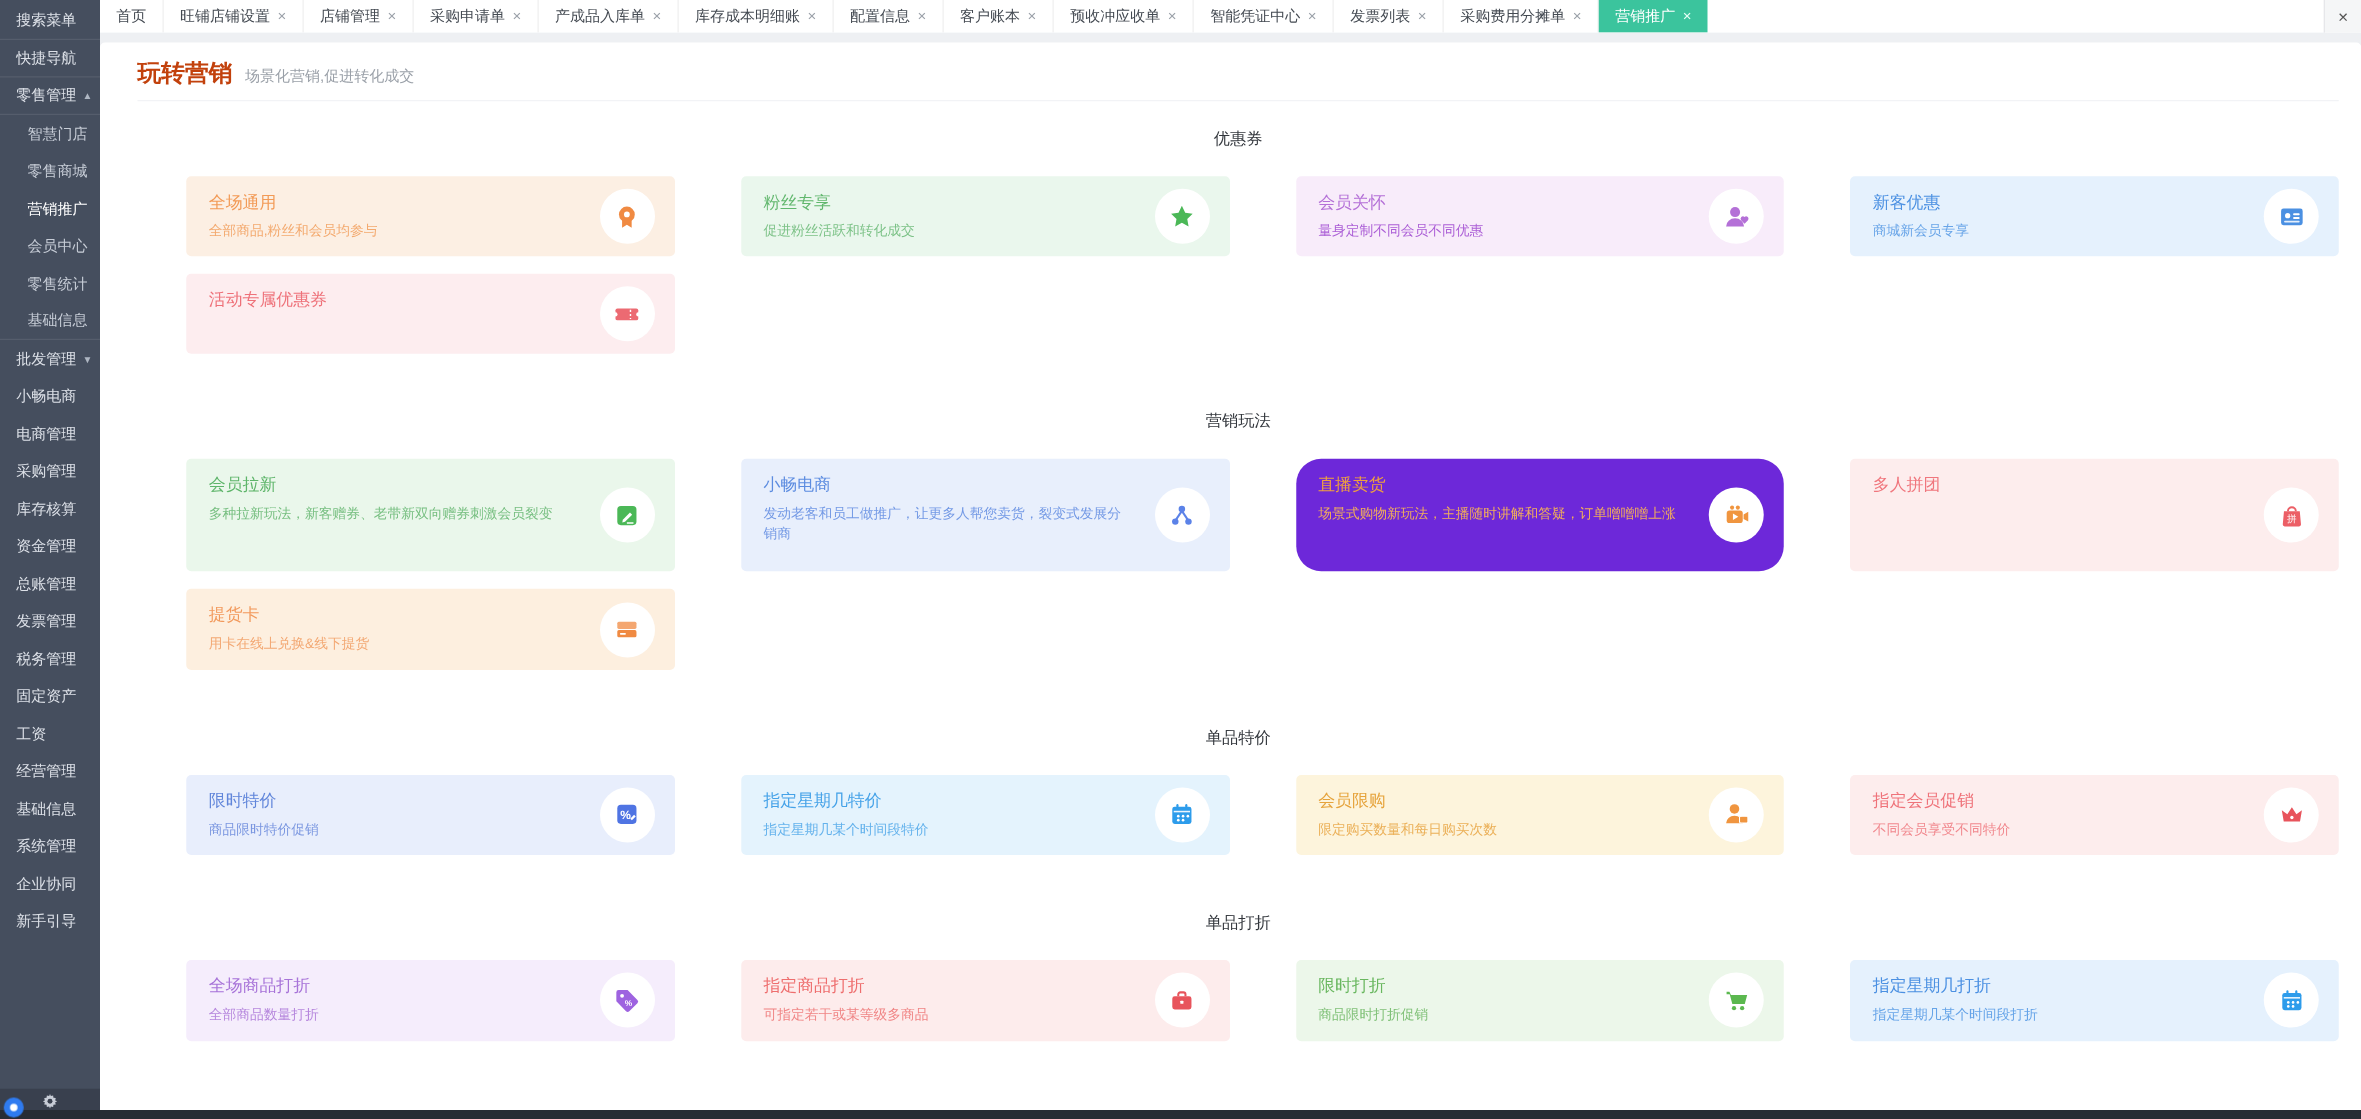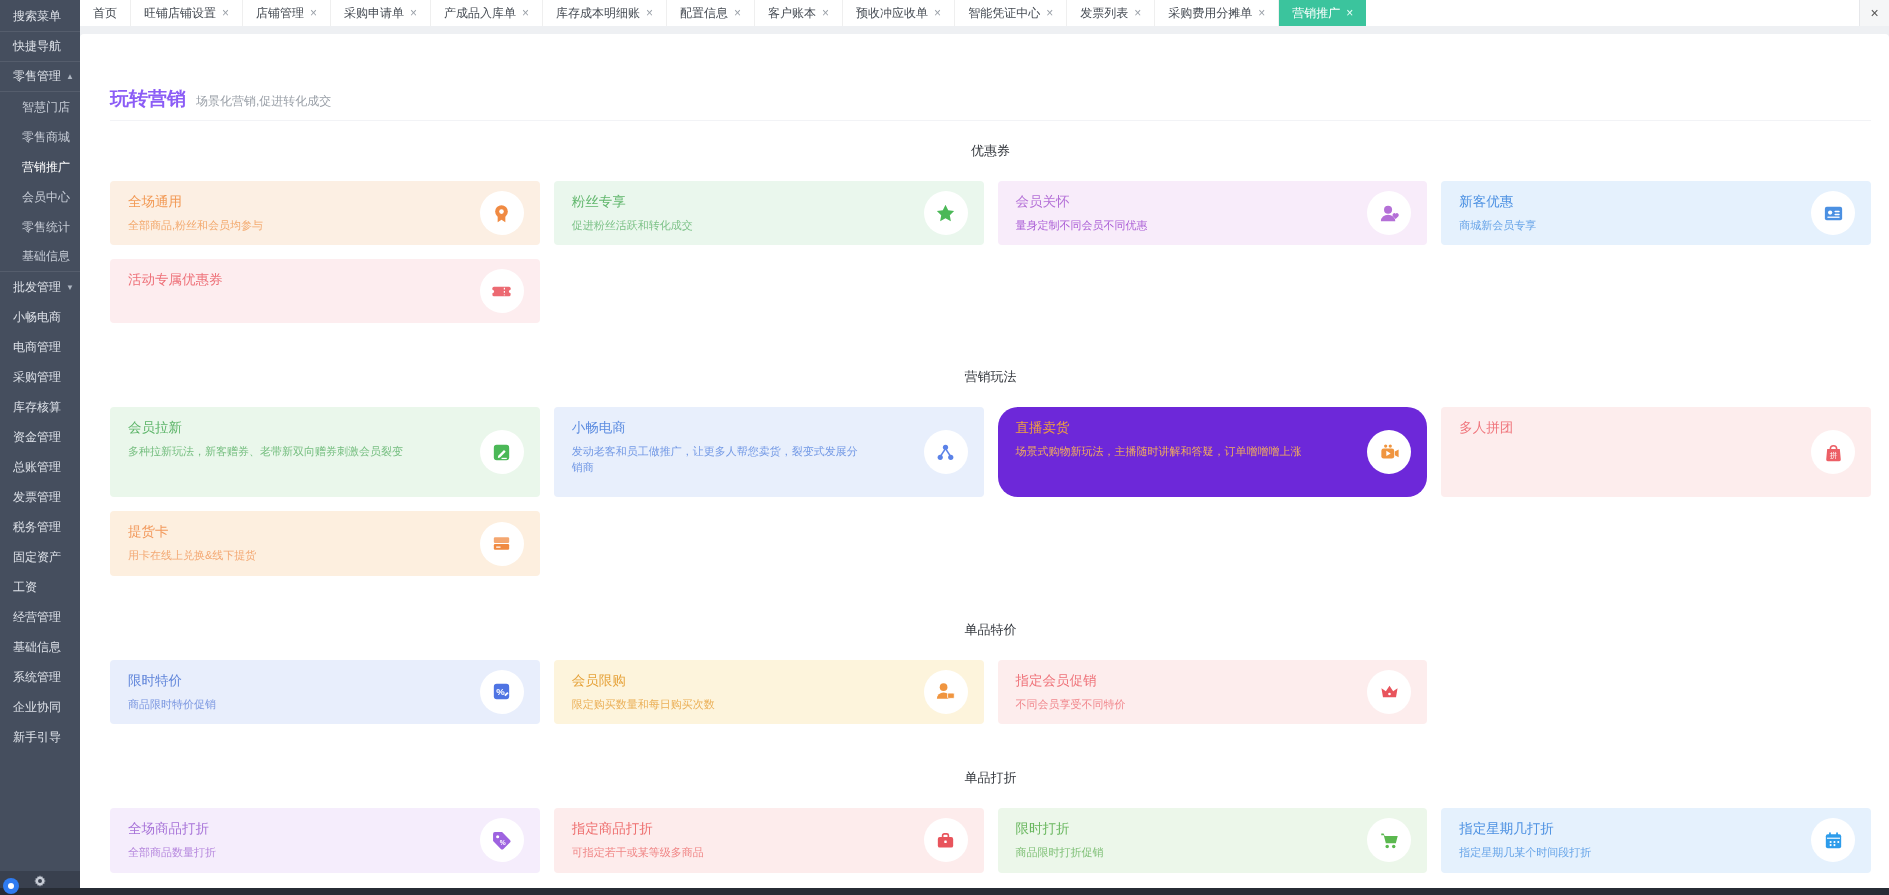--- a/index.html
+++ b/index.html
@@ -39,32 +39,32 @@
     color:#555; cursor:pointer; }
 
   
   .content { position:fixed; left:80px; top:26px; right:0; bottom:0;
     background:#eef0f3; overflow:hidden; }
   .panel { margin-top:8px; background:#ffffff; border-radius:4px 4px 0 0;
     height:calc(100% - 8px); overflow:hidden;
     padding:0 18px 0 30px; }
   .page-header { display:flex; align-items:baseline; padding:12px 0 8px 0;
     border-bottom:1px solid #f2f3f6; }
-  .page-title { font-size:19px; color:#8b5cf6; font-weight:600;margin-top:40px; }
+  .page-title { font-size:19px; color:#c2410c; font-weight:600; }
   .page-subtitle { font-size:12px; color:#9aa0a8; margin-left:10px; }
 
   .sec-h { display:flex; align-items:center; margin:44px 0 20px 0;flex-direction:column; }
   .section:first-child .sec-h { margin-top:20px; }
   .sec-h .dash { flex:1; border-top:1px dashed #ccd3e4; }
   .sec-h .sec-label { margin:0 22px; font-size:13px; color:#33373d; }
 
   .grid { display:grid; grid-template-columns:repeat(4,1fr); gap:14px;
     margin-bottom:14px; }
   .card { position:relative; border-radius:4px; padding:12px 72px 12px 18px;
-    min-height:64px; cursor:pointer; }
+    min-height:64px; cursor:pointer;margin-left:39px; }
   .grid.tall .card { min-height:90px; }
   .card .c-title { font-size:13.5px; font-weight:500; display:block; }
   .card .c-desc { font-size:11px; line-height:1.4; margin-top:7px;
     display:block; max-width:290px; }
   .icon-circle { position:absolute; right:16px; top:50%;
     transform:translateY(-50%); width:44px; height:44px; border-radius:50%;
     background:#ffffff; display:flex; align-items:center; justify-content:center; }
   .icon-circle svg { width:23px; height:23px; }
 
   .bottom-strip { position:fixed; left:0; right:0; bottom:0; height:7px;
@@ -377,100 +377,117 @@
               <span class="c-title" style="color: rgb(96, 133, 218);">限时特价</span>
               <span class="c-desc" style="color: rgb(123, 151, 224);">商品限时特价促销</span>
               <span class="icon-circle">
                 <svg viewBox="0 0 24 24">
                   <rect x="4" y="4" width="16" height="16" rx="3" fill="#4f74e3"></rect>
                   <text x="11" y="15.8" text-anchor="middle" font-size="10" font-weight="bold" fill="#fff">%</text>
                   <path d="M14.8 15.6 L18 12.4 L19.4 13.8 L16.2 17 Z" fill="#fff"></path>
                 </svg>
               </span>
             </div>
-            <div class="card" style="background: rgb(253, 244, 220);">
-              <span class="c-title" style="color: rgb(230, 163, 59);">会员限购</span>
-              <span class="c-desc" style="color: rgb(235, 176, 88);">限定购买数量和每日购买次数</span>
-              <span class="icon-circle">
-                <svg viewBox="0 0 24 24">
-                  <circle cx="10" cy="7.5" r="4" fill="#f0953f"></circle>
-                  <path d="M3 19.5a7 6.4 0 0 1 14 0Z" fill="#f0953f"></path>
-                  <rect x="14.2" y="13.6" width="7" height="5.6" rx="1.1" fill="#f0953f" stroke="#fff" stroke-width="0.9"></rect>
-                  <path d="M15.8 13.6 v-1.2 a1.9 1.9 0 0 1 3.8 0 v1.2" fill="none" stroke="#fff" stroke-width="1.1"></path>
-                </svg>
-              </span>
-            </div>
-            <div class="card" style="background: rgb(253, 237, 237);">
-              <span class="c-title" style="color: rgb(239, 115, 122);">指定会员促销</span>
-              <span class="c-desc" style="color: rgb(241, 136, 142);">不同会员享受不同特价</span>
-              <span class="icon-circle">
-                <svg viewBox="0 0 24 24">
-                  <path d="M3.6 8.6 L8.2 11.8 L12 6 L15.8 11.8 L20.4 8.6 L18.8 18 H5.2 Z" fill="#e8545c"></path>
-                  <circle cx="12" cy="14.6" r="1.4" fill="#fff"></circle>
-                </svg>
-              </span>
-            </div>
-          </div>
-        </section>
-        <section class="section">
-          <div class="sec-h">
-            <span class="dash"></span>
-            <span class="sec-label">单品打折</span>
-            <span class="dash"></span>
-          </div>
-          <div class="grid">
-            <div class="card" style="background: rgb(245, 237, 252);">
-              <span class="c-title" style="color: rgb(167, 115, 216);">全场商品打折</span>
-              <span class="c-desc" style="color: rgb(182, 135, 221);">全部商品数量打折</span>
-              <span class="icon-circle">
-                <svg viewBox="0 0 24 24">
-                  <path d="M12.6 3.2 L20.8 11.4 a1.9 1.9 0 0 1 0 2.7 L14 20.8 a1.9 1.9 0 0 1 -2.7 0 L3.2 12.6 V5.1 A1.9 1.9 0 0 1 5.1 3.2 Z" fill="#9e63e0"></path>
-                  <circle cx="8" cy="8" r="1.6" fill="#fff"></circle>
-                  <text x="13.4" y="16.4" text-anchor="middle" font-size="7" font-weight="bold" fill="#fff">%</text>
-                </svg>
-              </span>
-            </div>
-            <div class="card" style="background: rgb(253, 236, 236);">
-              <span class="c-title" style="color: rgb(238, 110, 110);">指定商品打折</span>
-              <span class="c-desc" style="color: rgb(240, 133, 133);">可指定若干或某等级多商品</span>
-              <span class="icon-circle">
-                <svg viewBox="0 0 24 24">
-                  <path d="M9 8.4 V6.8 A1.7 1.7 0 0 1 10.7 5.1 h2.6 A1.7 1.7 0 0 1 15 6.8 v1.6" fill="none" stroke="#e8545c" stroke-width="1.7"></path>
-                  <rect x="4" y="8.4" width="16" height="11" rx="2" fill="#e8545c"></rect>
-                  <rect x="10.7" y="12" width="2.6" height="2.6" rx="0.5" fill="#fff"></rect>
-                </svg>
-              </span>
-            </div>
-            <div class="card" style="background: rgb(236, 247, 234);">
-              <span class="c-title" style="color: rgb(105, 183, 95);">限时打折</span>
-              <span class="c-desc" style="color: rgb(128, 193, 120);">商品限时打折促销</span>
-              <span class="icon-circle">
-                <svg viewBox="0 0 24 24">
-                  <path d="M3.4 4.6 h2.4 l1.2 2.6 h13.6 l-2 7.6 H8.2 L6 6.6 H3.4 Z" fill="#5bb84f"></path>
-                  <circle cx="9.6" cy="18.3" r="1.8" fill="#5bb84f"></circle>
-                  <circle cx="16.4" cy="18.3" r="1.8" fill="#5bb84f"></circle>
-                </svg>
-              </span>
-            </div>
-            <div class="card" style="background: rgb(229, 241, 253);">
-              <span class="c-title" style="color: rgb(75, 144, 226);">指定星期几打折</span>
-              <span class="c-desc" style="color: rgb(102, 164, 232);">指定星期几某个时间段打折</span>
+            <div class="card" style="background: rgb(228, 243, 253);">
+              <span class="c-title" style="color: rgb(69, 162, 232);">指定星期几特价</span>
+              <span class="c-desc" style="color: rgb(100, 178, 236);">指定星期几某个时间段特价</span>
               <span class="icon-circle">
                 <svg viewBox="0 0 24 24">
                   <rect x="4" y="5.6" width="16" height="14.4" rx="2" fill="#2d9ceb"></rect>
                   <rect x="7.4" y="3.4" width="1.8" height="4" rx="0.9" fill="#2d9ceb"></rect>
                   <rect x="14.8" y="3.4" width="1.8" height="4" rx="0.9" fill="#2d9ceb"></rect>
                   <rect x="5.2" y="9" width="13.6" height="1.3" fill="#fff" opacity="0.9"></rect>
                   <circle cx="9" cy="13.5" r="1.1" fill="#fff"></circle>
                   <circle cx="13" cy="13.5" r="1.1" fill="#fff"></circle>
                   <circle cx="17" cy="13.5" r="1.1" fill="#fff"></circle>
                   <circle cx="9" cy="16.8" r="1.1" fill="#fff"></circle>
                   <circle cx="13" cy="16.8" r="1.1" fill="#fff"></circle>
                 </svg>
               </span>
             </div>
+            <div class="card" style="background: rgb(253, 244, 220);">
+              <span class="c-title" style="color: rgb(230, 163, 59);">会员限购</span>
+              <span class="c-desc" style="color: rgb(235, 176, 88);">限定购买数量和每日购买次数</span>
+              <span class="icon-circle">
+                <svg viewBox="0 0 24 24">
+                  <circle cx="10" cy="7.5" r="4" fill="#f0953f"></circle>
+                  <path d="M3 19.5a7 6.4 0 0 1 14 0Z" fill="#f0953f"></path>
+                  <rect x="14.2" y="13.6" width="7" height="5.6" rx="1.1" fill="#f0953f" stroke="#fff" stroke-width="0.9"></rect>
+                  <path d="M15.8 13.6 v-1.2 a1.9 1.9 0 0 1 3.8 0 v1.2" fill="none" stroke="#fff" stroke-width="1.1"></path>
+                </svg>
+              </span>
+            </div>
+            <div class="card" style="background: rgb(253, 237, 237);">
+              <span class="c-title" style="color: rgb(239, 115, 122);">指定会员促销</span>
+              <span class="c-desc" style="color: rgb(241, 136, 142);">不同会员享受不同特价</span>
+              <span class="icon-circle">
+                <svg viewBox="0 0 24 24">
+                  <path d="M3.6 8.6 L8.2 11.8 L12 6 L15.8 11.8 L20.4 8.6 L18.8 18 H5.2 Z" fill="#e8545c"></path>
+                  <circle cx="12" cy="14.6" r="1.4" fill="#fff"></circle>
+                </svg>
+              </span>
+            </div>
+          </div>
+        </section>
+        <section class="section">
+          <div class="sec-h">
+            <span class="dash"></span>
+            <span class="sec-label">单品打折</span>
+            <span class="dash"></span>
+          </div>
+          <div class="grid">
+            <div class="card" style="background: rgb(245, 237, 252);">
+              <span class="c-title" style="color: rgb(167, 115, 216);">全场商品打折</span>
+              <span class="c-desc" style="color: rgb(182, 135, 221);">全部商品数量打折</span>
+              <span class="icon-circle">
+                <svg viewBox="0 0 24 24">
+                  <path d="M12.6 3.2 L20.8 11.4 a1.9 1.9 0 0 1 0 2.7 L14 20.8 a1.9 1.9 0 0 1 -2.7 0 L3.2 12.6 V5.1 A1.9 1.9 0 0 1 5.1 3.2 Z" fill="#9e63e0"></path>
+                  <circle cx="8" cy="8" r="1.6" fill="#fff"></circle>
+                  <text x="13.4" y="16.4" text-anchor="middle" font-size="7" font-weight="bold" fill="#fff">%</text>
+                </svg>
+              </span>
+            </div>
+            <div class="card" style="background: rgb(253, 236, 236);">
+              <span class="c-title" style="color: rgb(238, 110, 110);">指定商品打折</span>
+              <span class="c-desc" style="color: rgb(240, 133, 133);">可指定若干或某等级多商品</span>
+              <span class="icon-circle">
+                <svg viewBox="0 0 24 24">
+                  <path d="M9 8.4 V6.8 A1.7 1.7 0 0 1 10.7 5.1 h2.6 A1.7 1.7 0 0 1 15 6.8 v1.6" fill="none" stroke="#e8545c" stroke-width="1.7"></path>
+                  <rect x="4" y="8.4" width="16" height="11" rx="2" fill="#e8545c"></rect>
+                  <rect x="10.7" y="12" width="2.6" height="2.6" rx="0.5" fill="#fff"></rect>
+                </svg>
+              </span>
+            </div>
+            <div class="card" style="background: rgb(236, 247, 234);">
+              <span class="c-title" style="color: rgb(105, 183, 95);">限时打折</span>
+              <span class="c-desc" style="color: rgb(128, 193, 120);">商品限时打折促销</span>
+              <span class="icon-circle">
+                <svg viewBox="0 0 24 24">
+                  <path d="M3.4 4.6 h2.4 l1.2 2.6 h13.6 l-2 7.6 H8.2 L6 6.6 H3.4 Z" fill="#5bb84f"></path>
+                  <circle cx="9.6" cy="18.3" r="1.8" fill="#5bb84f"></circle>
+                  <circle cx="16.4" cy="18.3" r="1.8" fill="#5bb84f"></circle>
+                </svg>
+              </span>
+            </div>
+            <div class="card" style="background: rgb(229, 241, 253);">
+              <span class="c-title" style="color: rgb(75, 144, 226);">指定星期几打折</span>
+              <span class="c-desc" style="color: rgb(102, 164, 232);">指定星期几某个时间段打折</span>
+              <span class="icon-circle">
+                <svg viewBox="0 0 24 24">
+                  <rect x="4" y="5.6" width="16" height="14.4" rx="2" fill="#2d9ceb"></rect>
+                  <rect x="7.4" y="3.4" width="1.8" height="4" rx="0.9" fill="#2d9ceb"></rect>
+                  <rect x="14.8" y="3.4" width="1.8" height="4" rx="0.9" fill="#2d9ceb"></rect>
+                  <rect x="5.2" y="9" width="13.6" height="1.3" fill="#fff" opacity="0.9"></rect>
+                  <circle cx="9" cy="13.5" r="1.1" fill="#fff"></circle>
+                  <circle cx="13" cy="13.5" r="1.1" fill="#fff"></circle>
+                  <circle cx="17" cy="13.5" r="1.1" fill="#fff"></circle>
+                  <circle cx="9" cy="16.8" r="1.1" fill="#fff"></circle>
+                  <circle cx="13" cy="16.8" r="1.1" fill="#fff"></circle>
+                </svg>
+              </span>
+            </div>
           </div>
         </section>
       </div>
   </div>
 </main>
 
 <div class="bottom-strip"></div>
 
 </body></html>

